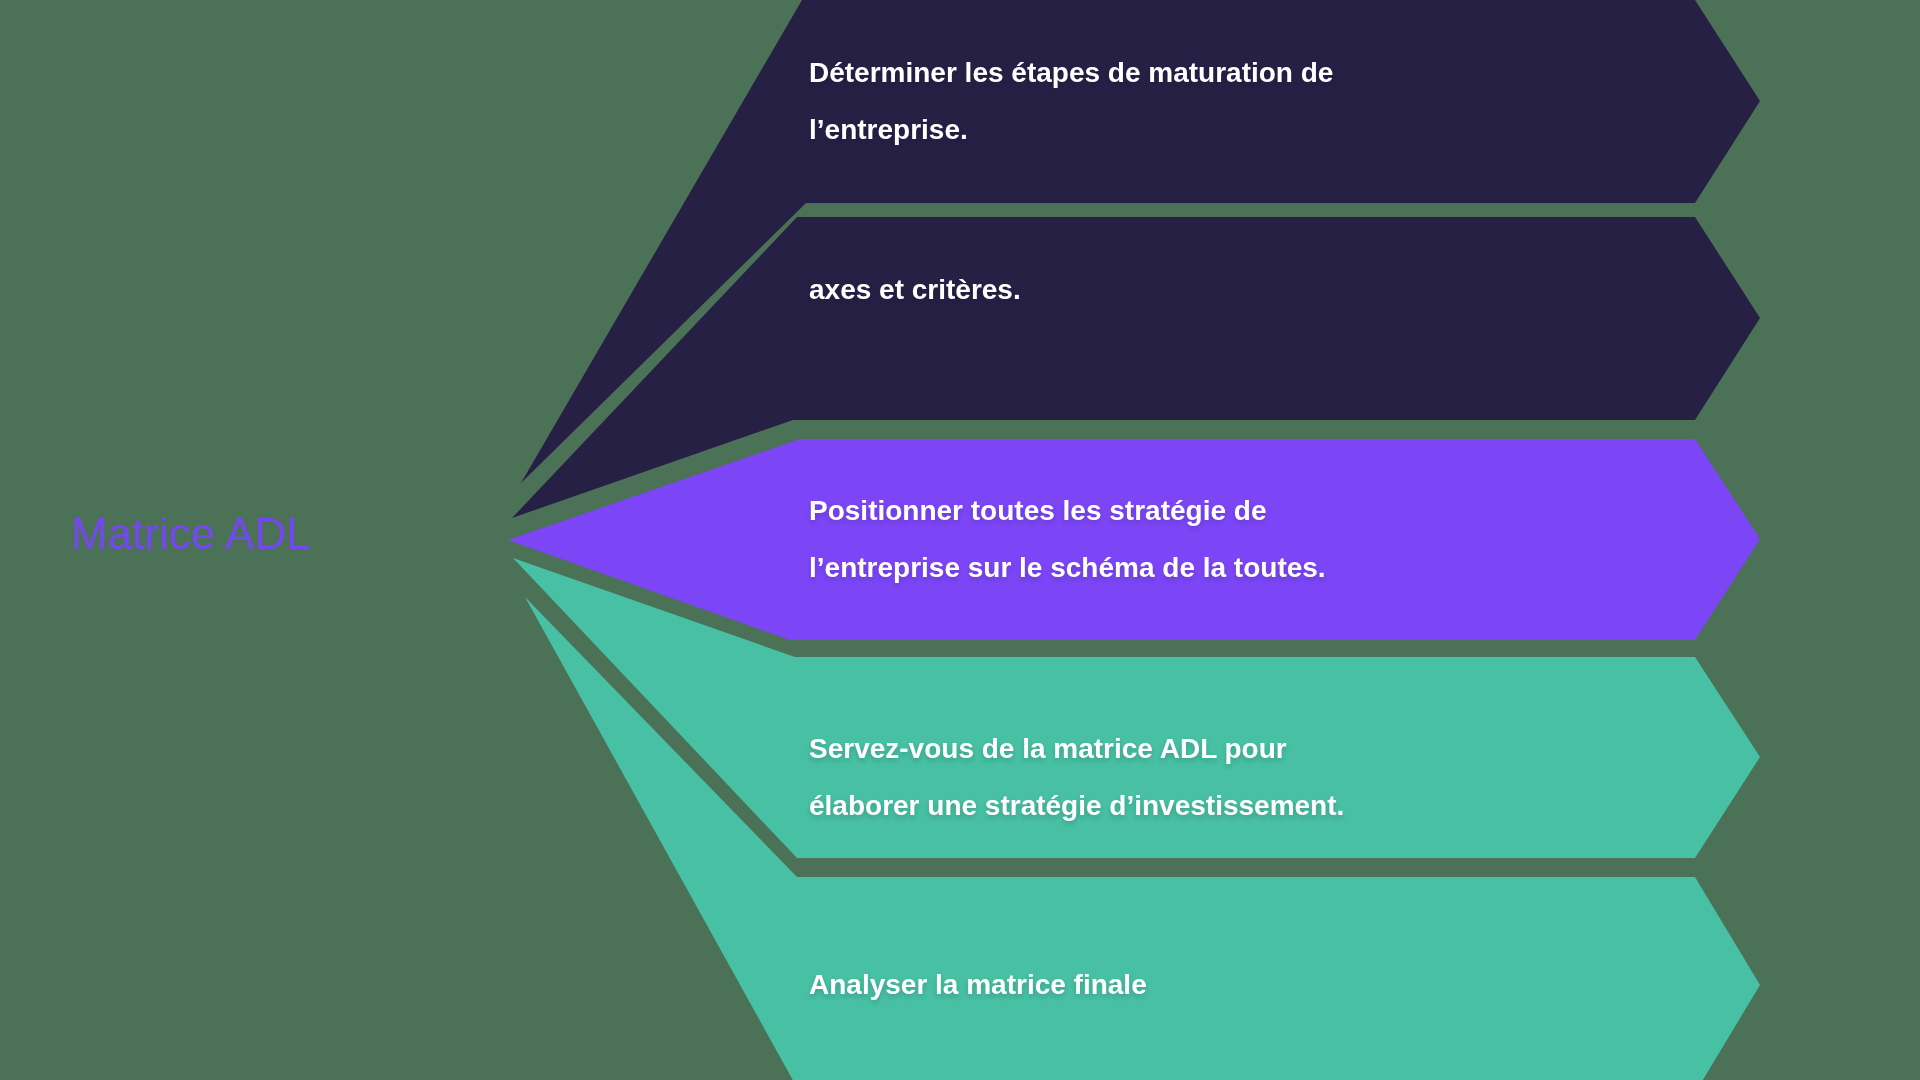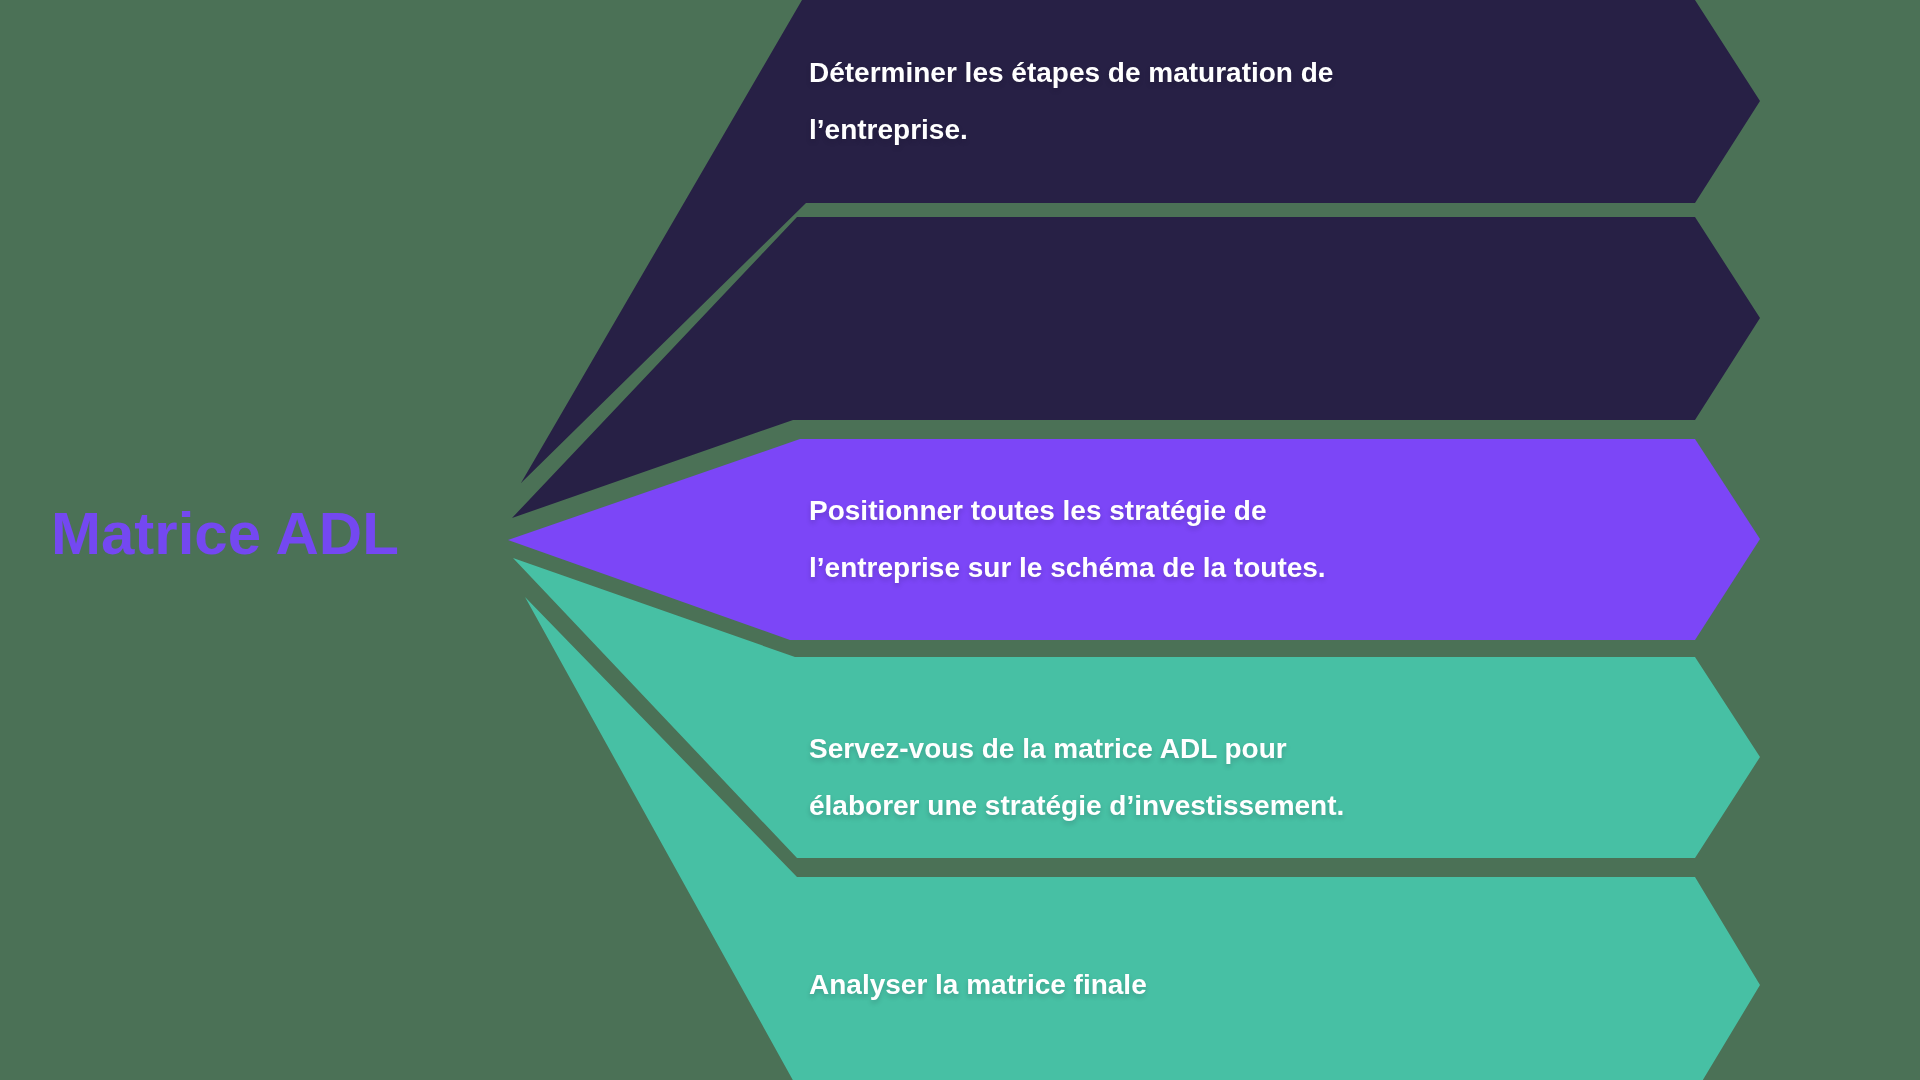--- a/index.html
+++ b/index.html
@@ -8,25 +8,25 @@
   }
   .canvas {
     position: relative;
     width: 1920px;
     height: 1080px;
     overflow: hidden;
     font-family: "Liberation Sans", sans-serif;
   }
   .title {
     position: absolute;
-    left: 51px;
+    left: 71px;
     top: 500px;
-    font-size: 60px;
+    font-size: 44px;
     line-height: 68px;
-    font-weight: bold;
+    font-weight: normal;
     letter-spacing: 0px;
     white-space: nowrap;
   }
   .banner-shape {
     position: absolute;
     inset: 0;
   }
   
   .b1 .banner-shape { clip-path: polygon(521px 483px, 802px 0px, 1695px 0px, 1760px 101px, 1695px 203px, 806px 203px); }
   .b2 .banner-shape { clip-path: polygon(512px 518px, 797px 217px, 1695px 217px, 1760px 318px, 1695px 420px, 793px 420px); }
@@ -62,20 +62,21 @@
     <div class="banner-shape" style="background-color: rgb(39, 32, 69);"></div>
     <div class="banner-text" style="color: rgb(255, 255, 255);">
       <span class="banner-line">Déterminer les étapes de maturation de</span>
       <span class="banner-line">l’entreprise.</span>
     </div>
   </div>
 
   <div class="banner b2">
     <div class="banner-shape" style="background-color: rgb(39, 32, 69);"></div>
     <div class="banner-text" style="color: rgb(255, 255, 255);">
+      <span class="banner-line">axes et critères.</span>
     </div>
   </div>
 
   <div class="banner b3">
     <div class="banner-shape" style="background-color: rgb(124, 70, 247);"></div>
     <div class="banner-text" style="color: rgb(255, 255, 255);">
       <span class="banner-line">Positionner toutes les stratégie de</span>
       <span class="banner-line">l’entreprise sur le schéma de la toutes.</span>
     </div>
   </div>

